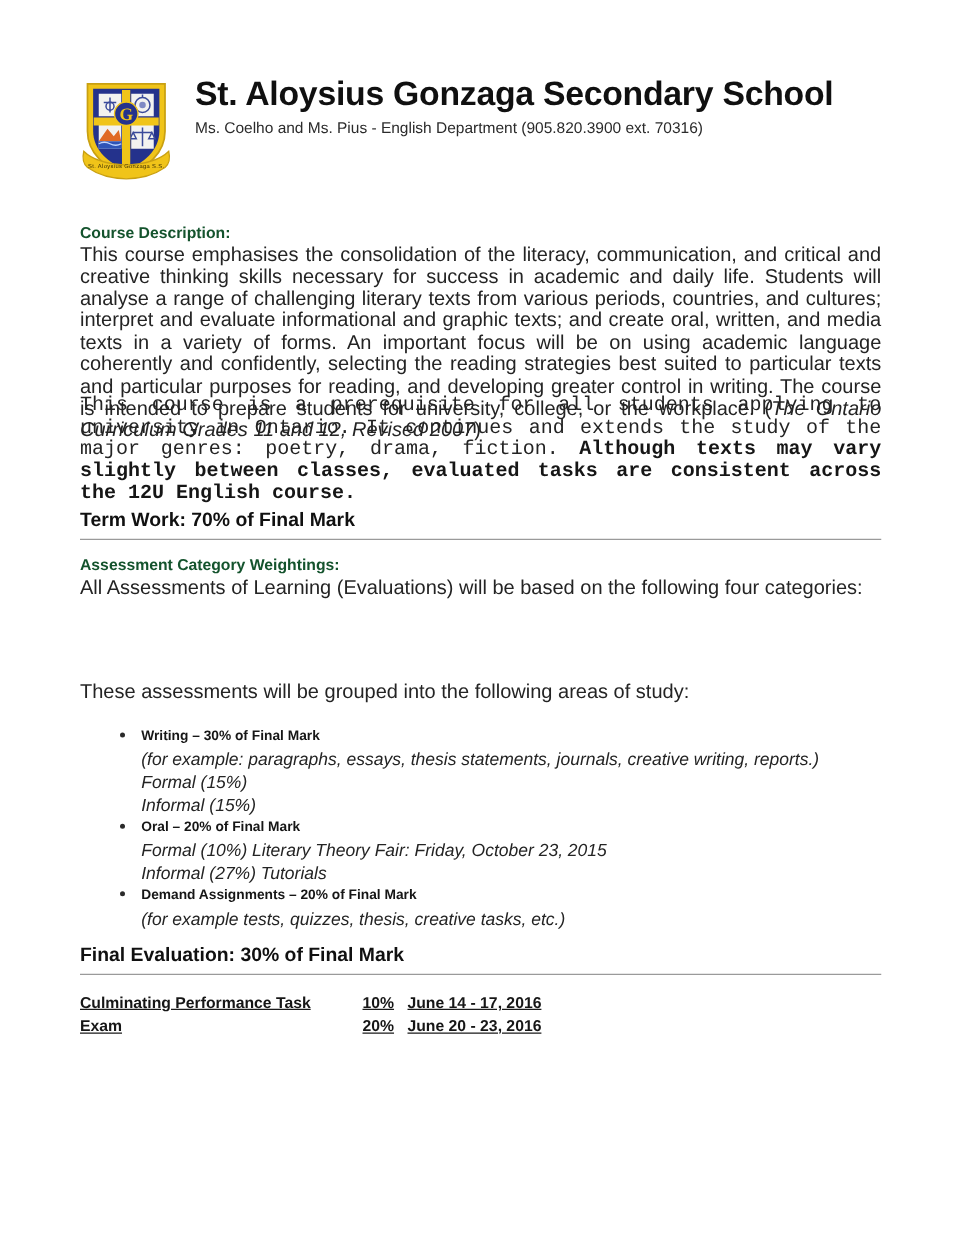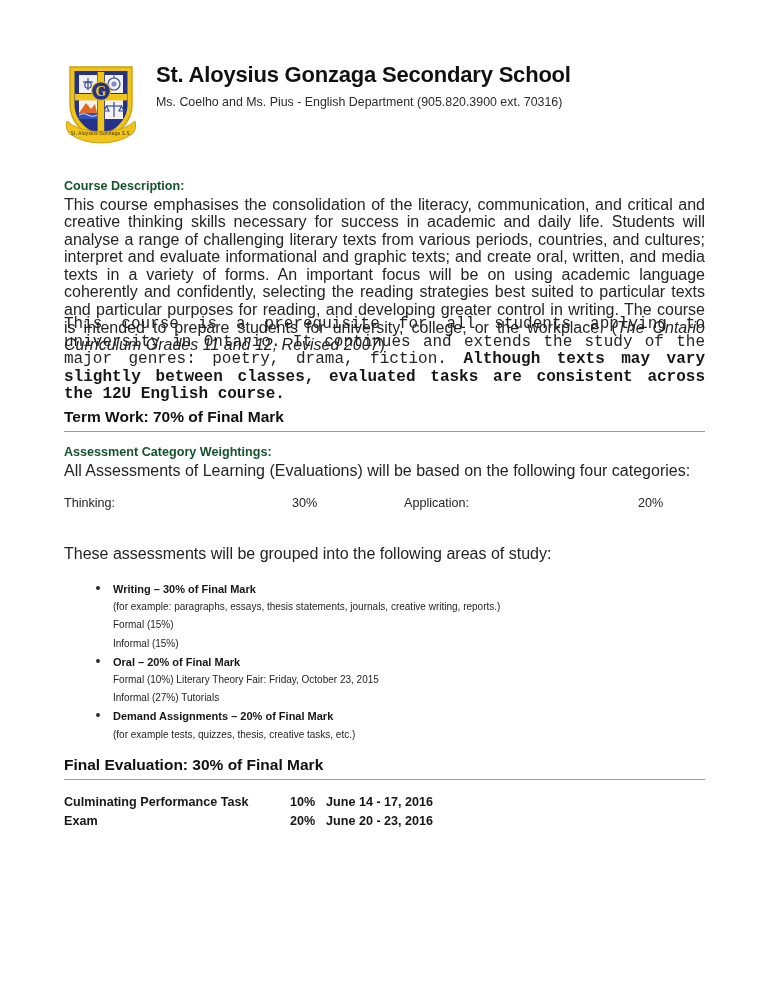--- a/index.html
+++ b/index.html
@@ -37,21 +37,21 @@
     flex: 0 0 74px;
     margin-top: 3px;
   }
   .crest-svg { display: block; width: 74px; height: 84px; }
 
   .masthead-text {
     margin-left: 18px;
     padding-top: 2px;
   }
   .school-title {
-    font-size: 22px;
+    font-size: 27px;
     font-weight: bold;
     line-height: 30px;
     letter-spacing: -0.2px;
     color: #101010;
     white-space: nowrap;
   }
   .dept-line, .course-line {
     font-size: 12.4px;
     line-height: 17px;
     color: #2b2b2b;
@@ -129,23 +129,24 @@
     border-radius: 50%;
     background: #2a2a2a;
   }
   .area-title {
     font-size: 11px;
     font-weight: bold;
     color: #161616;
     line-height: 18.2px;
   }
   .area-sub {
-    font-size: 10px;
+    font-size: 14px;
     color: #242424;
     line-height: 18.2px;
+    font-style: italic;
   }
 
   
   .final-table {
     width: 641px;
     border-collapse: collapse;
     font-size: 12.6px;
     font-weight: bold;
     color: #161616;
   }
@@ -235,26 +236,20 @@
   </div>
 
   <div class="content" style="top:444px;">
     <div class="lbl-bold">Assessment Category Weightings:</div>
     <div class="para">All Assessments of Learning (Evaluations) will be based on the following four categories:</div>
   </div>
 
   <div class="content" style="top:494px;">
     <table class="weights">
       <tbody>
-        <tr>
-          <td class="w-c1">Thinking:</td>
-          <td class="w-c2">30%</td>
-          <td class="w-c3">Application:</td>
-          <td class="w-c4">20%</td>
-        </tr>
       </tbody>
     </table>
   </div>
 
   <div class="content" style="top:545px;">
     <div class="para">These assessments will be grouped into the following areas of study:</div>
   </div>
 
   <div class="content" style="top:580px;">
     <ul class="areas">
@@ -280,21 +275,21 @@
         <div class="area-sub">(for example tests, quizzes, thesis, creative tasks, etc.)</div>
       </li>
 
     </ul>
   </div>
 
   <div class="content" style="top:755px;">
     <div class="section-head">Final Evaluation:  30% of Final Mark</div>
   </div>
 
-  <div class="content" style="top:793px;">
+  <div class="content" style="top:793px;text-decoration:underline;">
     <table class="final-table">
       <tbody>
         <tr>
           <td class="f-c1">Culminating Performance Task</td>
           <td class="f-c2">10%</td>
           <td class="f-c3">June 14 - 17, 2016</td>
         </tr>
         <tr>
           <td class="f-c1">Exam</td>
           <td class="f-c2">20%</td>

